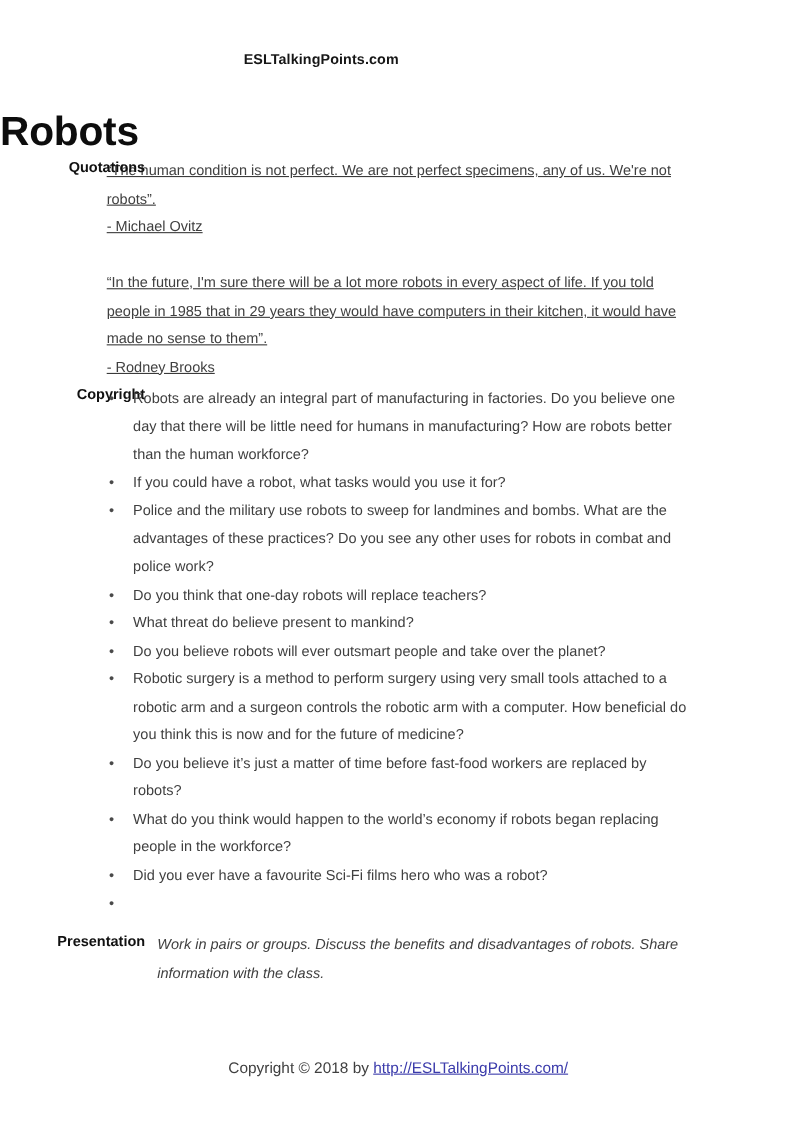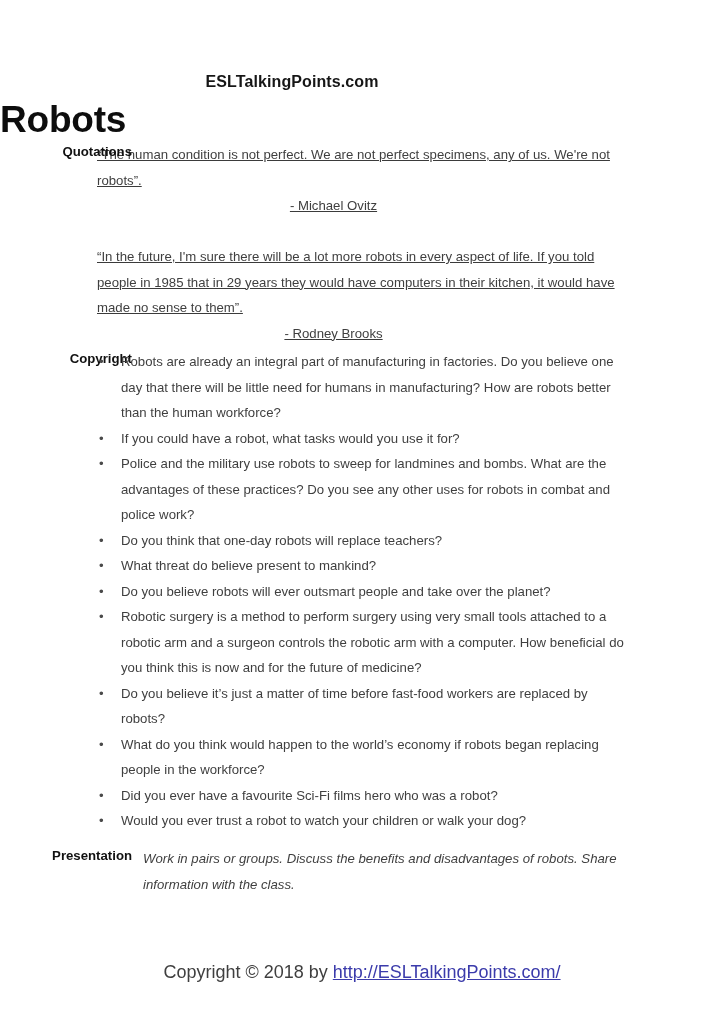--- a/index.html
+++ b/index.html
@@ -23,25 +23,24 @@
     box-sizing: border-box;
   }
 
   
   .site-name {
     position: absolute;
     top: 46px;
     left: 0;
     width: 584px;
     text-align: center;
-    font-size: 16px;
+    font-size: 13px;
     font-weight: bold;
     color: #161616;
     letter-spacing: 0.1px;
-    margin-top: 27px;
   }
   .doc-title {
     position: absolute;
     top: 74px;
     left: 0;
     width: 724px;
     text-align: left;
     font-size: 37px;
     font-weight: bold;
     color: #0d0d0d;
@@ -74,21 +73,21 @@
     color: #3f3f3f;
   }
 
   .quote-block {
     margin: 0;
   }
   .quote-text {
     margin: 0;
   }
   .attrib {
-    text-align: center;
+    text-align: left;
     margin: 0;
     padding-right: 54px;
   }
   .spacer-line {
     height: 25.5px;
   }
 
   
   ul.q-list {
     list-style: none;
@@ -109,21 +108,21 @@
     color: #4a4a4a;
   }
 
   
   .footer {
     position: absolute;
     top: 962px;
     left: 0;
     width: 724px;
     text-align: center;
-    font-size: 18px;
+    font-size: 14px;
     color: #3f3f3f;
   }
   .footer a {
     color: #3b3bab;
     text-decoration: underline;
   }
 </style>
 </head>
 <body>
 
@@ -187,21 +186,20 @@
         <li>
           <span class="bullet">•</span>
           <span>What do you think would happen to the world’s economy if robots began replacing people in the workforce?</span>
         </li>
         <li>
           <span class="bullet">•</span>
           <span>Did you ever have a favourite Sci-Fi films hero who was a robot?</span>
         </li>
         <li>
           <span class="bullet">•</span>
-          <span>Would you ever trust a robot to watch your children or walk your dog?</span>
         </li>
       </ul>
     </div>
   </div>
 
   <div class="section" style="top:846px;">
     <div class="label">Presentation</div>
     <div class="content" style="margin-left:99px; width:533px;font-style:italic;">
       <p class="quote-text">Work in pairs or groups. Discuss the benefits and disadvantages of robots. Share information with the class.</p>
     </div>

